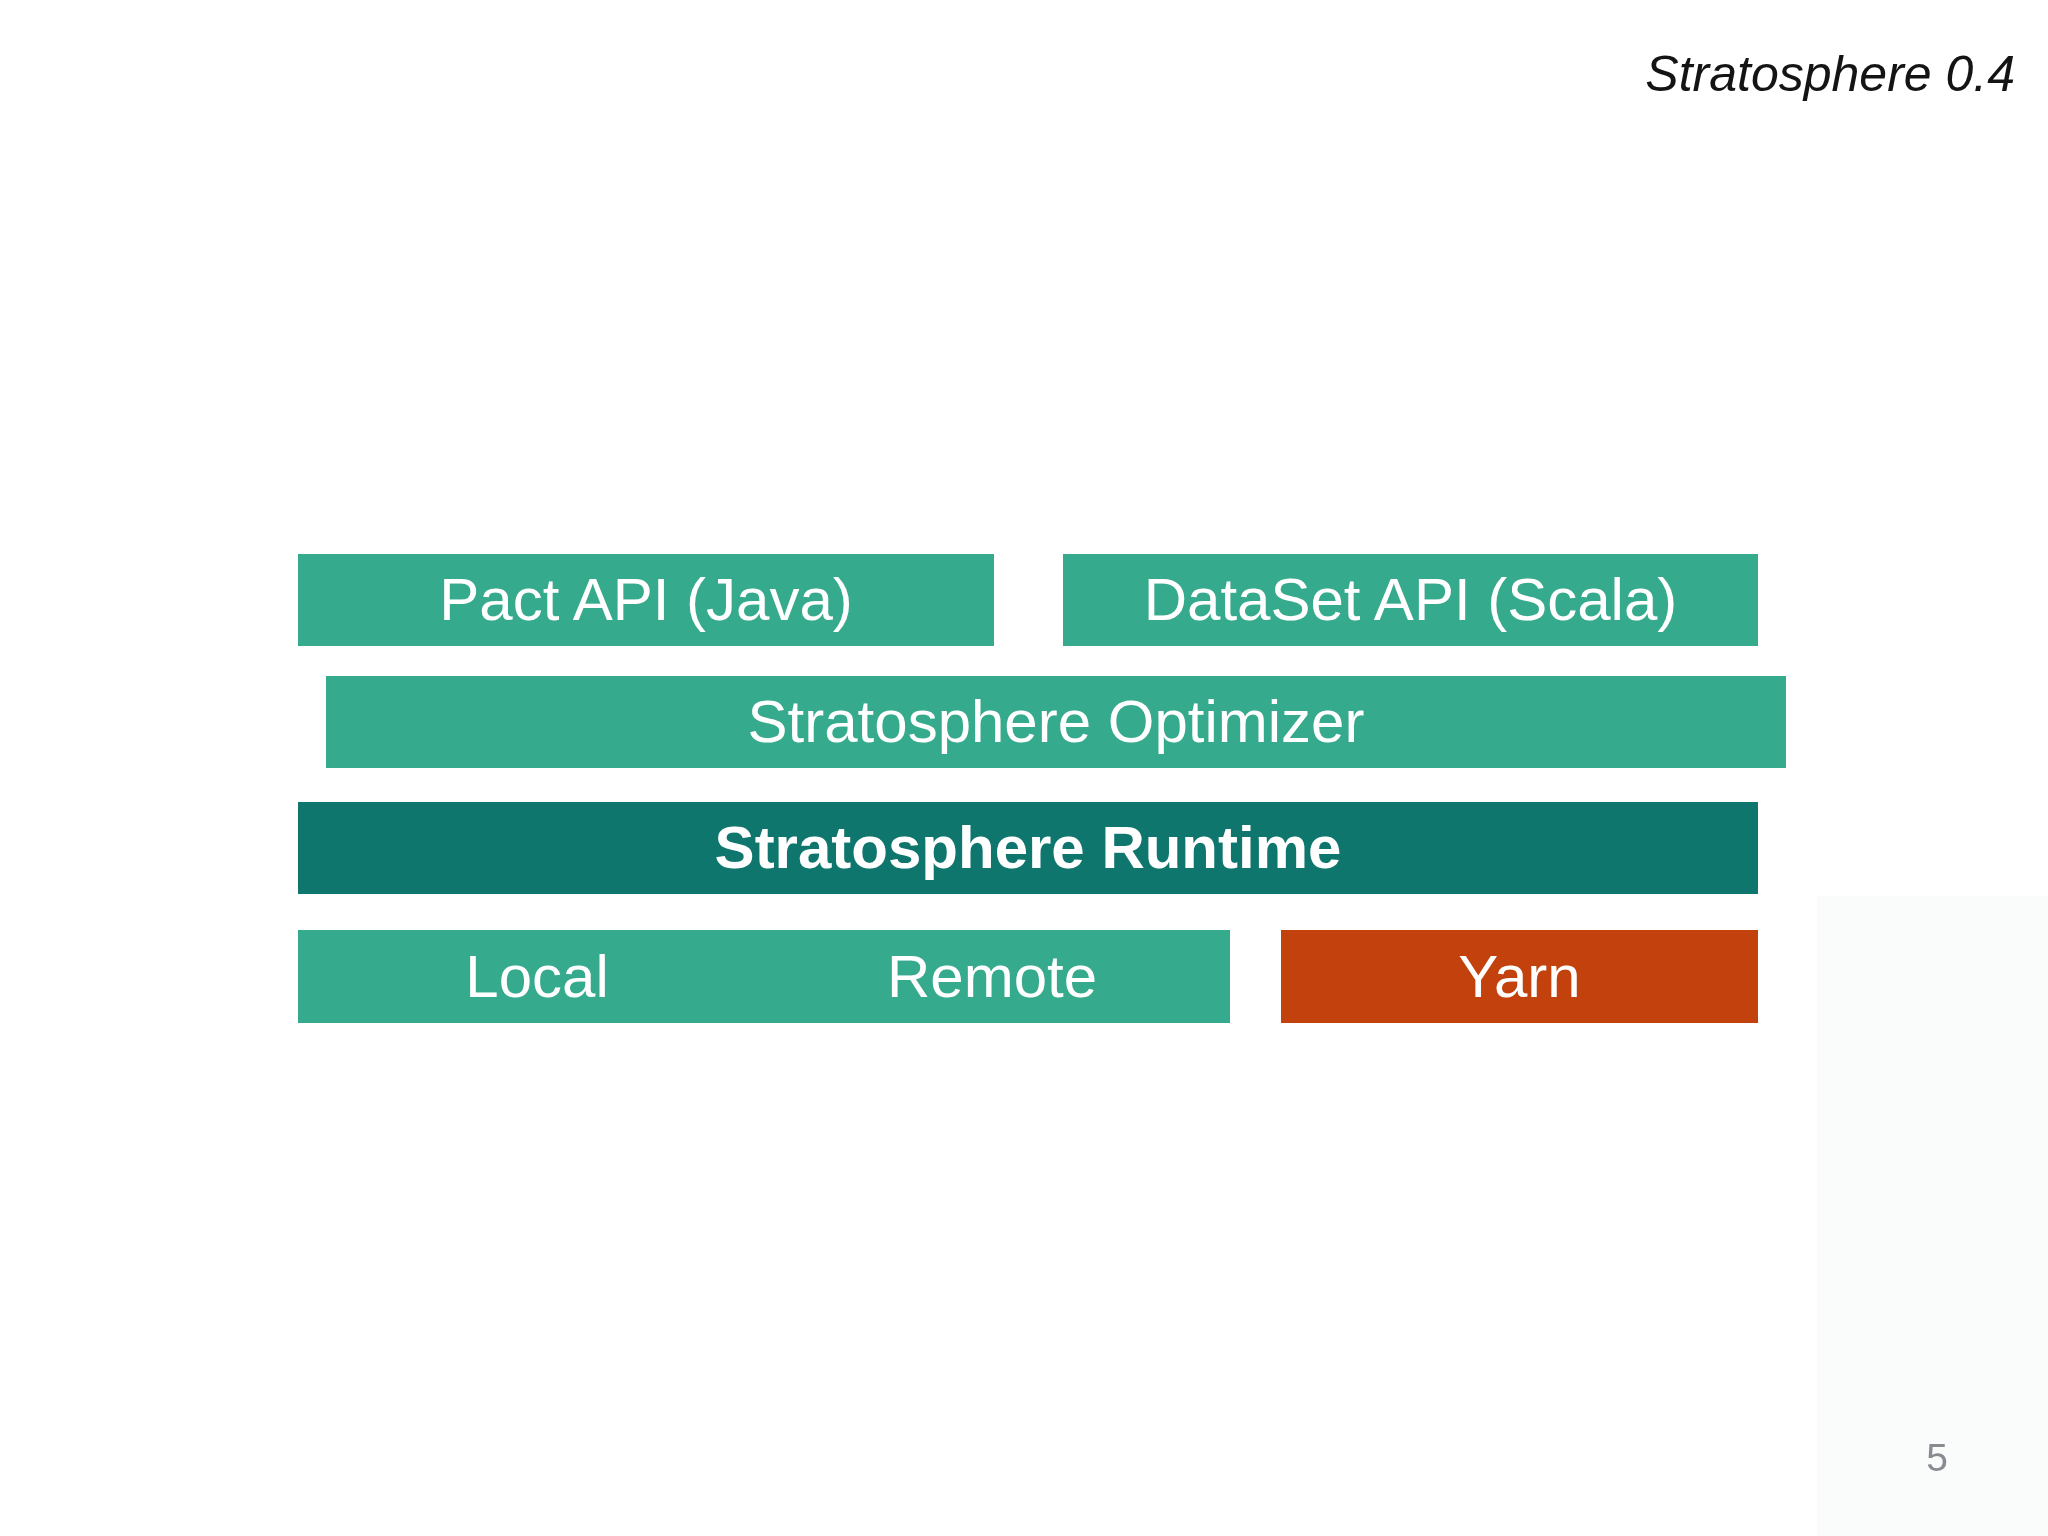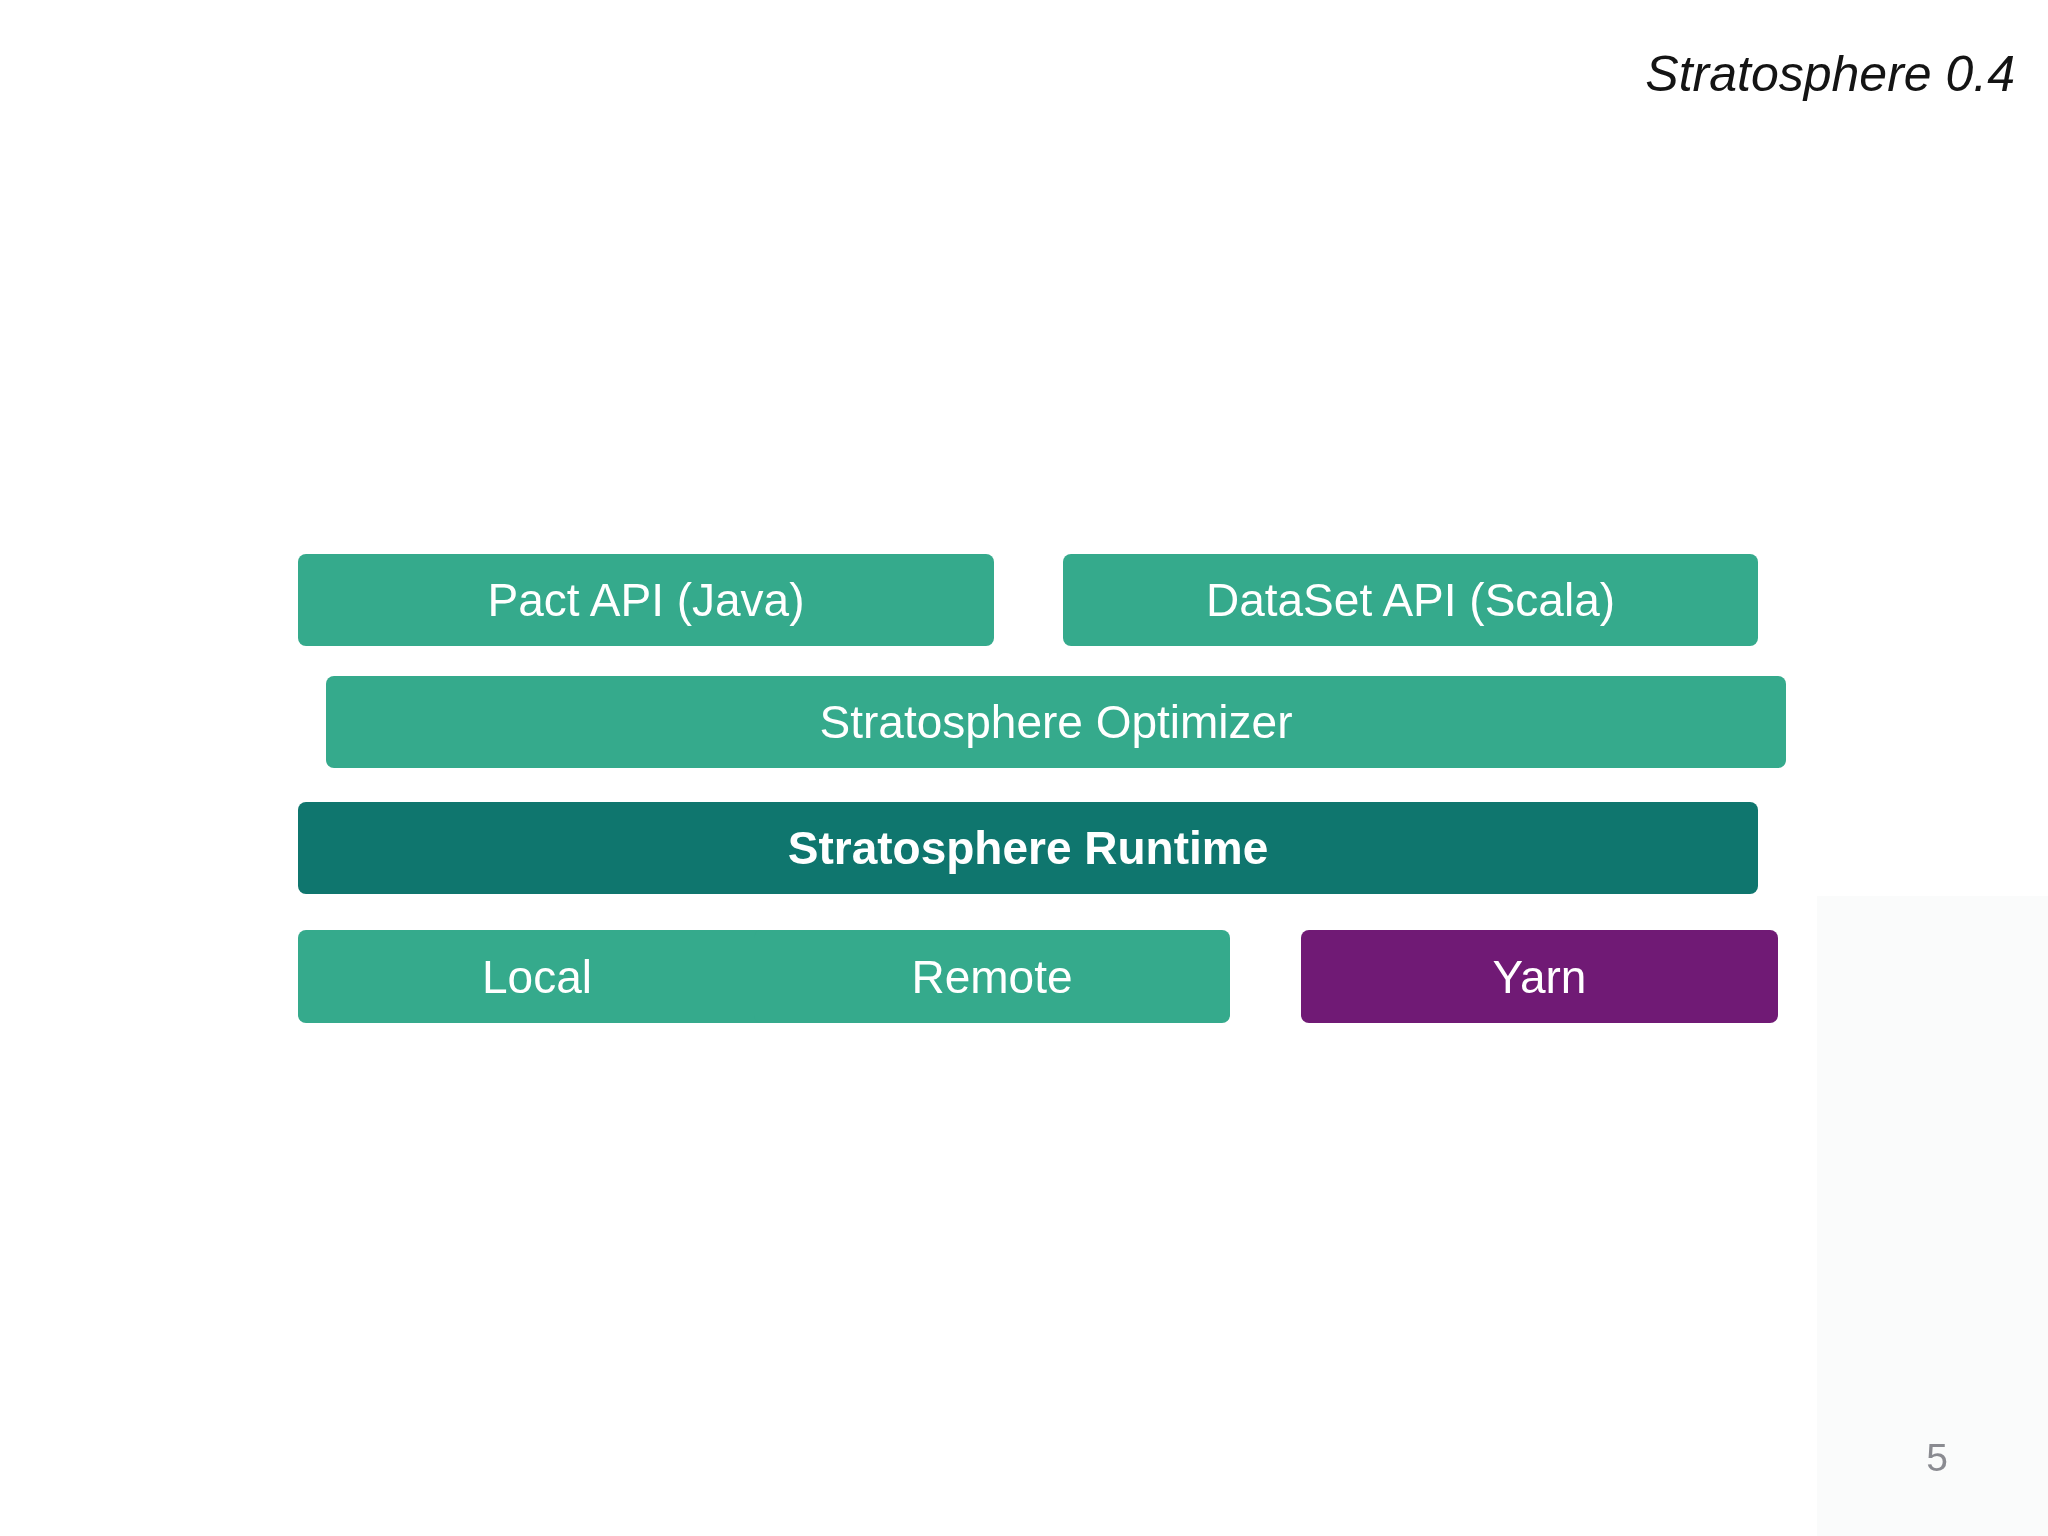--- a/index.html
+++ b/index.html
@@ -31,24 +31,23 @@
     color: #141414;
     white-space: nowrap;
     line-height: 1.2;
   }
   .block {
     position: absolute;
     display: flex;
     align-items: center;
     justify-content: center;
     color: #ffffff;
-    font-size: 46px;
+    font-size: 60px;
     line-height: 1;
     white-space: nowrap;
-    border-radius: 8px;
   }
   .page-number {
     position: absolute;
     top: 1437px;
     right: 122px;
     font-size: 39px;
     color: #8b8b91;
     line-height: 1.1;
   }
   .corner-shade {
@@ -73,19 +72,19 @@
   <div class="block" style="left: 1063px; top: 554px; width: 695px; height: 92px; background: rgb(53, 170, 140); color: rgb(255, 255, 255);">DataSet API (Scala)</div>
 
   <div class="block" style="left: 298px; top: 676px; width: 1460px; height: 92px; background: rgb(53, 170, 140); color: rgb(255, 255, 255); margin-left: 28px;">Stratosphere Optimizer</div>
 
   <div class="block" style="left: 298px; top: 802px; width: 1460px; height: 92px; background: #0f766e; color: rgb(255, 255, 255); font-weight: bold;">Stratosphere Runtime</div>
 
   <div class="block" style="left: 298px; top: 930px; width: 478px; height: 93px; background: rgb(53, 170, 140); color: rgb(255, 255, 255);">Local</div>
 
   <div class="block" style="left: 754px; top: 930px; width: 476px; height: 93px; background: rgb(53, 170, 140); color: rgb(255, 255, 255);">Remote</div>
 
-  <div class="block" style="left: 1281px; top: 930px; width: 477px; height: 93px; background: #701a75; color: rgb(255, 255, 255); margin-left: 20px;">Yarn</div>
+  <div class="block" style="left: 1281px; top: 930px; width: 477px; height: 93px; background: #c2410c; color: rgb(255, 255, 255);">Yarn</div>
 
   <div class="page-number" style="color: rgb(139, 139, 145);">5</div>
 
   <div class="corner-shade"></div>
 
 </div>
 
 </body></html>

